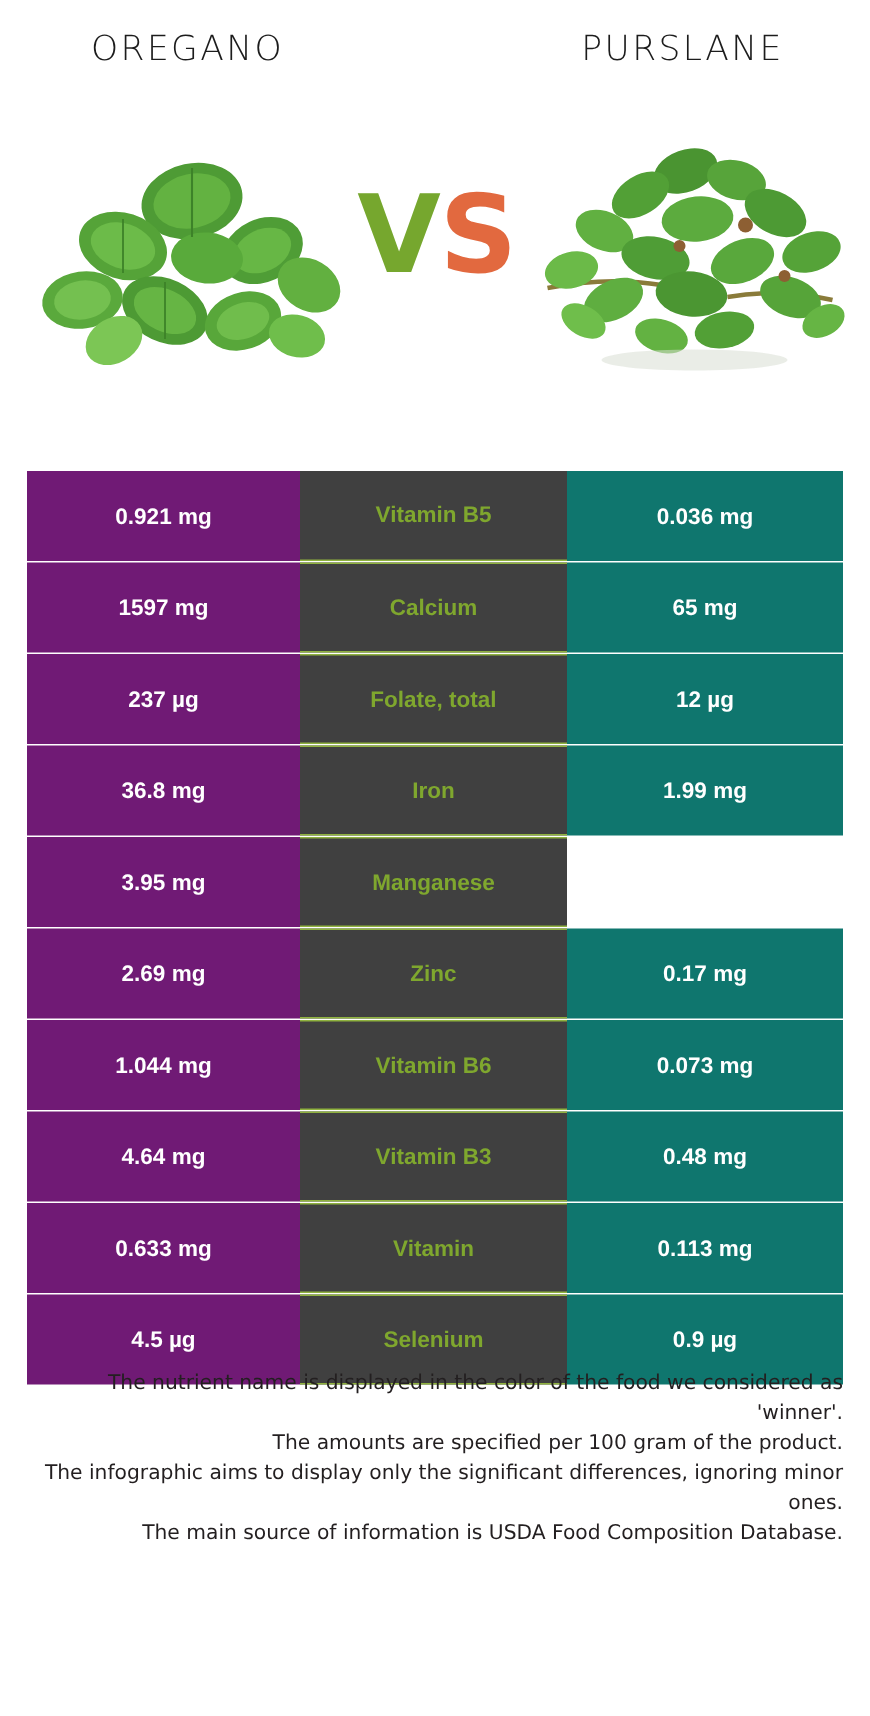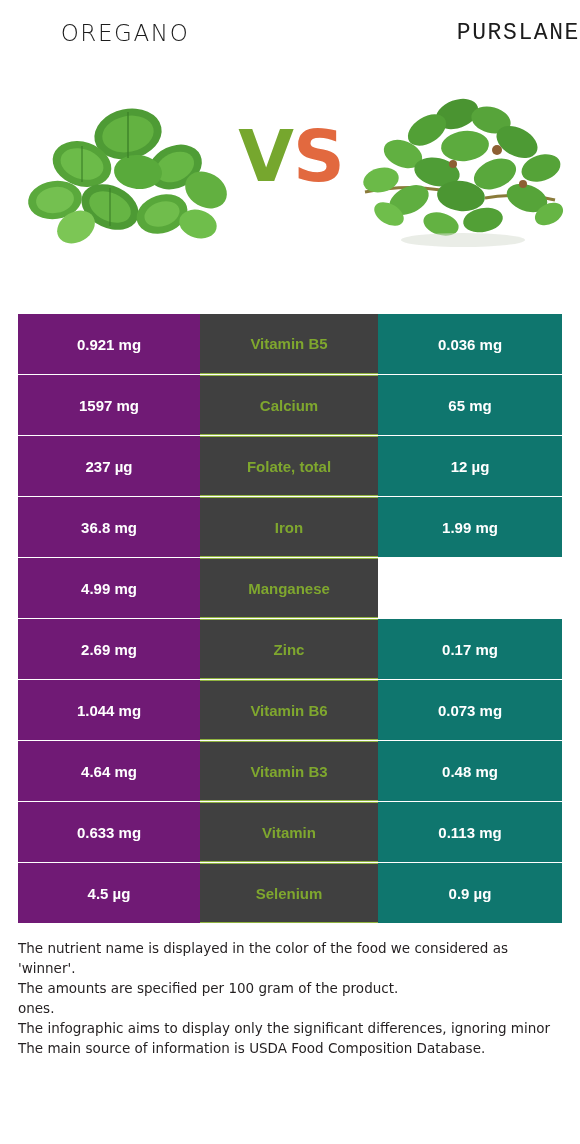--- a/index.html
+++ b/index.html
@@ -27,21 +27,21 @@
     top: 20px;
     font-size: 23px;
     font-weight: 300;
     letter-spacing: 1.6px;
     color: #1c1c1c;
     text-transform: uppercase;
     white-space: nowrap;
     font-family: "DejaVu Sans", sans-serif;
   }
   .food-title.left  { left: 0; width: 250px; text-align: center; }
-  .food-title.right { left: 330px; width: 250px; text-align: right; font-family: Liberation Mono, monospace; }
+  .food-title.right { left: 330px; width: 250px; text-align: center; }
 
   
   .hero {
     position: absolute;
     top: 72px; left: 0;
     width: 497px;
     height: 200px;
   }
   .photo {
     position: absolute;
@@ -105,23 +105,23 @@
   .cell-right {
     width: 184px;
     background: #0f766e;
     color: #ffffff;
   }
 
   
   .footer {
     position: absolute;
     left: 0;
-    top: 938px;
+    top: 912px;
     width: 580px;
-    text-align: left;
+    text-align: right;
     font-size: 13.5px;
     line-height: 20px;
     color: #231f20;
     font-family: "DejaVu Sans", sans-serif;
   }
   .footer div { padding: 0 18px; }
 </style>
 </head>
 <body>
 
@@ -209,21 +209,21 @@
     <div class="cell cell-right">12 µg</div>
   </div>
 
   <div class="row">
     <div class="cell cell-left">36.8 mg</div>
     <div class="cell cell-mid">Iron</div>
     <div class="cell cell-right">1.99 mg</div>
   </div>
 
   <div class="row">
-    <div class="cell cell-left">4.99 mg</div>
+    <div class="cell cell-left">3.95 mg</div>
     <div class="cell cell-mid">Manganese</div>
   </div>
 
   <div class="row">
     <div class="cell cell-left">2.69 mg</div>
     <div class="cell cell-mid">Zinc</div>
     <div class="cell cell-right">0.17 mg</div>
   </div>
 
   <div class="row">
@@ -249,16 +249,16 @@
     <div class="cell cell-mid">Selenium</div>
     <div class="cell cell-right">0.9 µg</div>
   </div>
 
 </div>
 
 <div class="footer">
   <div>The nutrient name is displayed in the color of the food we considered as</div>
   <div>'winner'.</div>
   <div>The amounts are specified per 100 gram of the product.</div>
+  <div>The infographic aims to display only the significant differences, ignoring minor</div>
   <div>ones.</div>
-  <div>The infographic aims to display only the significant differences, ignoring minor</div>
   <div>The main source of information is USDA Food Composition Database.</div>
 </div>
 
 </body></html>

